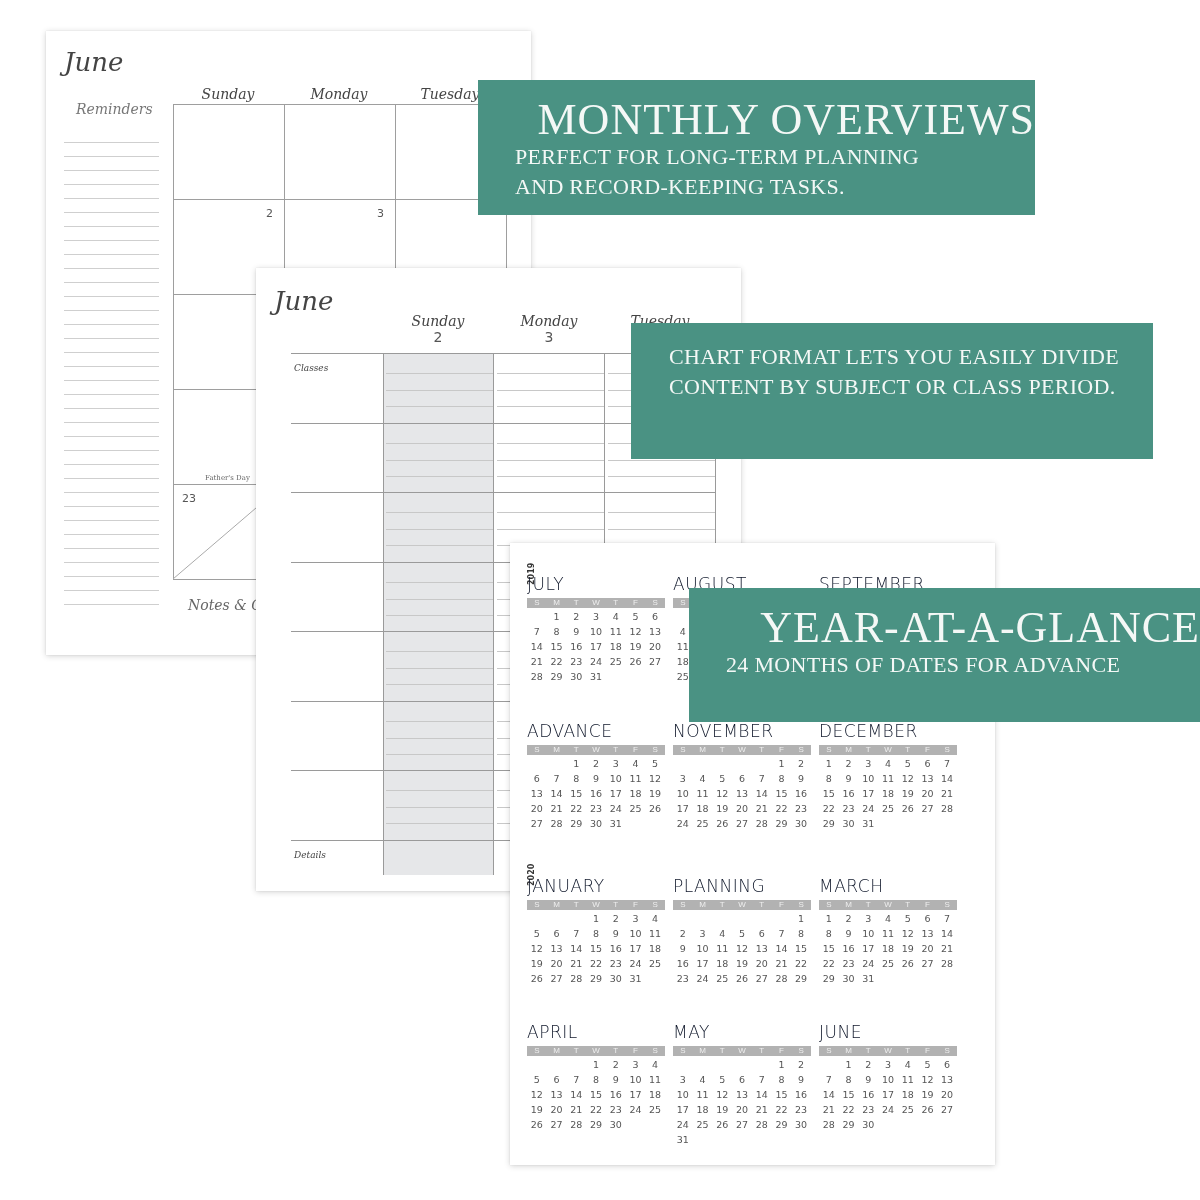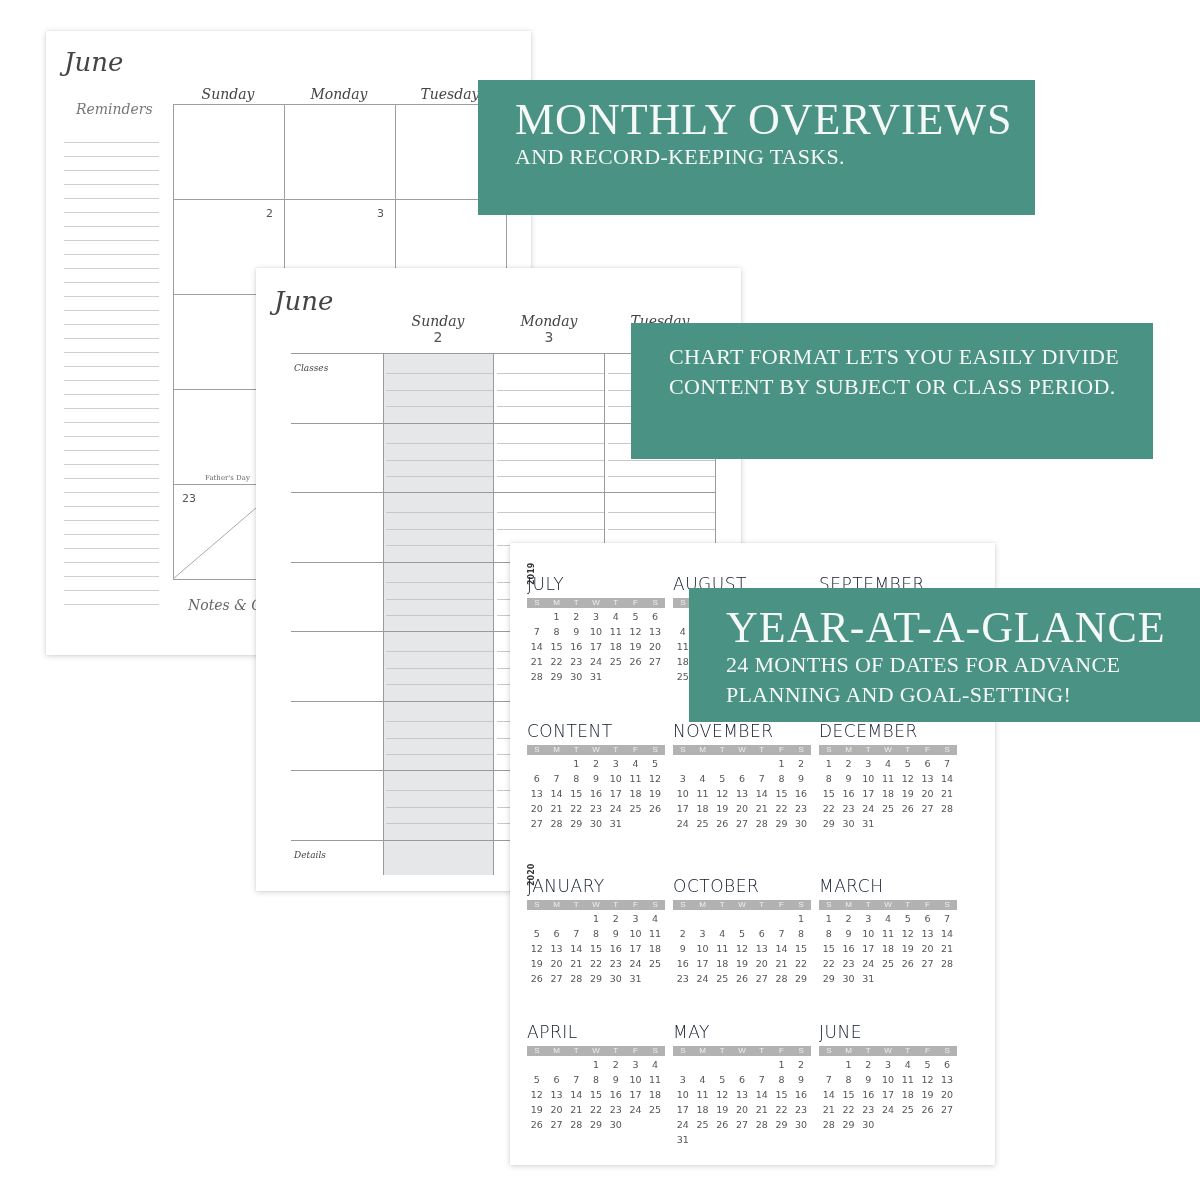--- a/index.html
+++ b/index.html
@@ -46,21 +46,21 @@
   .mini { position: absolute; width: 138px; }
   .mini .mtitle { text-align: left; font-size: 17px; color: #0f172a; letter-spacing: 0.5px; height: 22px; line-height: 22px; font-family: "DejaVu Sans", sans-serif; font-weight: 300; margin-top: 12px; }
   .mini .wk { display: grid; grid-template-columns: repeat(7, 1fr); background: #b2b2b2; height: 10px; margin-top: 3px; }
   .mini .wk span { font-size: 8px; line-height: 10px; color: #efefef; text-align: center; }
   .mini .days { display: grid; grid-template-columns: repeat(7, 1fr); margin-top: 1px; }
   .mini .days span { font-size: 9.5px; line-height: 15px; height: 15px; text-align: center; color: #555; font-family: "DejaVu Sans", sans-serif; }
   .yearlabel { position: absolute; font-size: 8px; font-weight: bold; color: #333; transform: rotate(-90deg); transform-origin: left top; font-family: "DejaVu Sans", sans-serif; }
 
   
   .banner { position: absolute; background: #4a9283; color: #f4f8f6; font-family: "Liberation Serif", serif; }
-  .banner .btitle { font-size: 44px; line-height: 44px; letter-spacing: 1px; font-weight: normal; }
+  .banner .btitle { font-size: 44px; line-height: 44px; letter-spacing: 1px; font-weight: normal; text-align: right; }
   .banner .bsub { font-size: 22px; line-height: 30px; letter-spacing: 0.3px; }
   #banner-monthly { left: 478px; top: 80px; width: 557px; height: 135px; padding: 18px 0 0 37px; }
   #banner-weekly { left: 631px; top: 323px; width: 522px; height: 136px; padding: 19px 0 0 38px; }
   #banner-yearly { left: 689px; top: 588px; width: 511px; height: 134px; padding: 18px 0 0 37px; }
 </style>
 </head>
 <body>
 
 <div class="page" id="monthly">
   <div class="month-title script">June</div>
@@ -362,21 +362,21 @@
           <span>24</span>
           <span>25</span>
           <span>26</span>
           <span>27</span>
           <span>28</span>
           <span>29</span>
           <span>30</span>
         </div>
       </div>
       <div class="mini" style="left: 17px; top: 165px;">
-        <div class="mtitle">CONTENT</div>
+        <div class="mtitle">ADVANCE</div>
         <div class="wk">
           <span>S</span>
           <span>M</span>
           <span>T</span>
           <span>W</span>
           <span>T</span>
           <span>F</span>
           <span>S</span>
         </div>
         <div class="days">
@@ -551,21 +551,21 @@
           <span>25</span>
           <span>26</span>
           <span>27</span>
           <span>28</span>
           <span>29</span>
           <span>30</span>
           <span>31</span>
         </div>
       </div>
       <div class="mini" style="left: 163px; top: 320px;">
-        <div class="mtitle">OCTOBER</div>
+        <div class="mtitle">PLANNING</div>
         <div class="wk">
           <span>S</span>
           <span>M</span>
           <span>T</span>
           <span>W</span>
           <span>T</span>
           <span>F</span>
           <span>S</span>
         </div>
         <div class="days">
@@ -791,25 +791,25 @@
           <span>28</span>
           <span>29</span>
           <span>30</span>
         </div>
       </div>
     </div>
 </div>
 
 <div class="banner" id="banner-monthly">
   <div class="btitle">MONTHLY OVERVIEWS</div>
+  <div class="bsub">PERFECT FOR LONG-TERM PLANNING</div>
   <div class="bsub">AND RECORD-KEEPING TASKS.</div>
 </div>
 
 <div class="banner" id="banner-weekly">
   <div class="bsub">CHART FORMAT LETS YOU EASILY DIVIDE</div>
   <div class="bsub">CONTENT BY SUBJECT OR CLASS PERIOD.</div>
 </div>
 
 <div class="banner" id="banner-yearly">
   <div class="btitle">YEAR-AT-A-GLANCE</div>
   <div class="bsub">24 MONTHS OF DATES FOR ADVANCE</div>
-  <div class="bsub">PLANNING AND GOAL-SETTING!</div>
 </div>
 
 </body></html>

